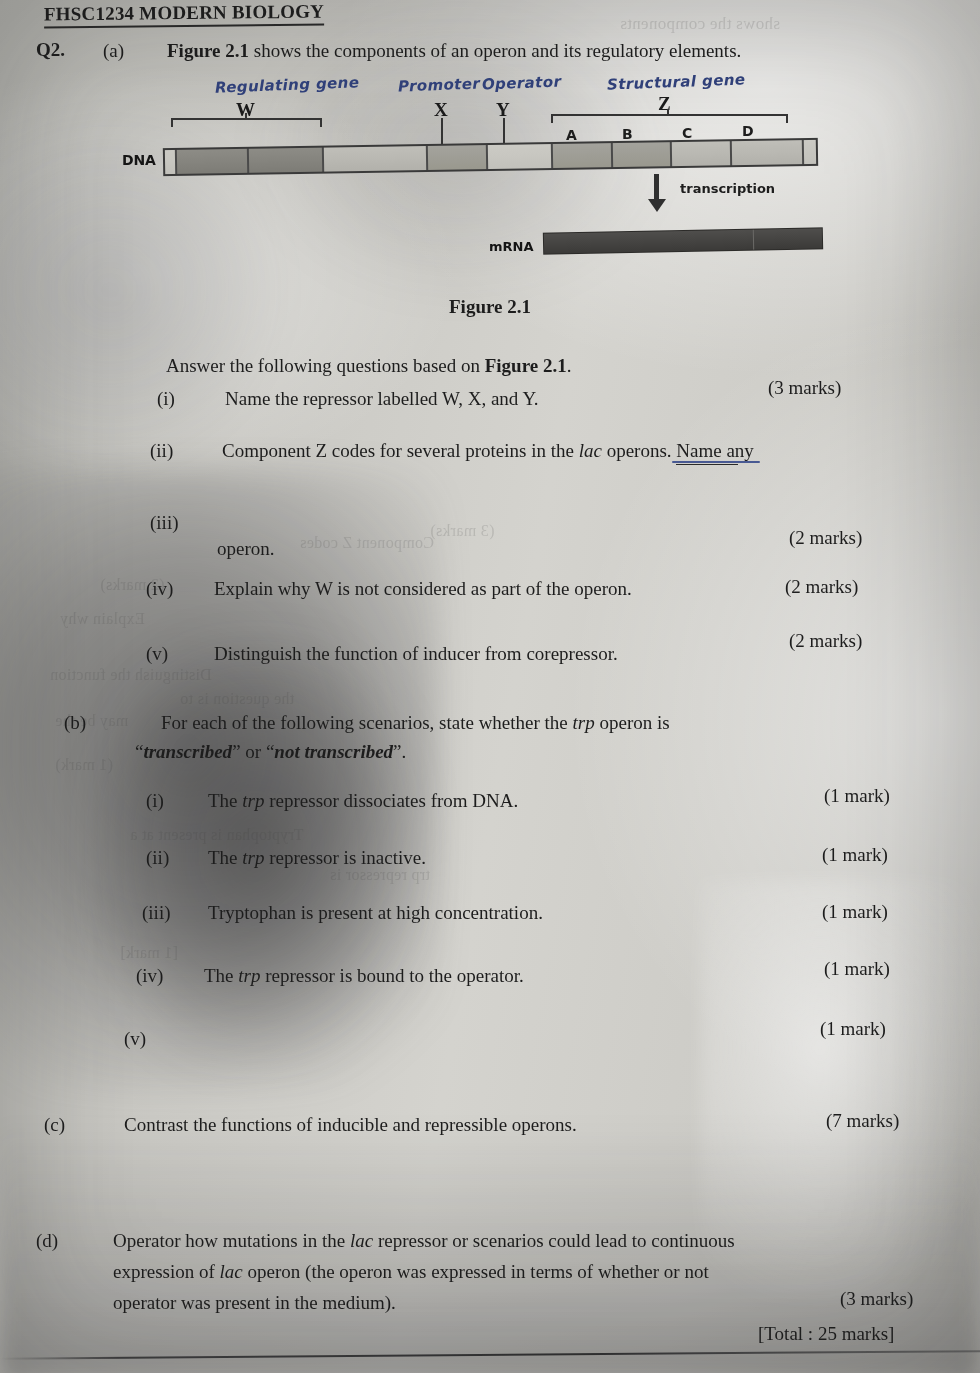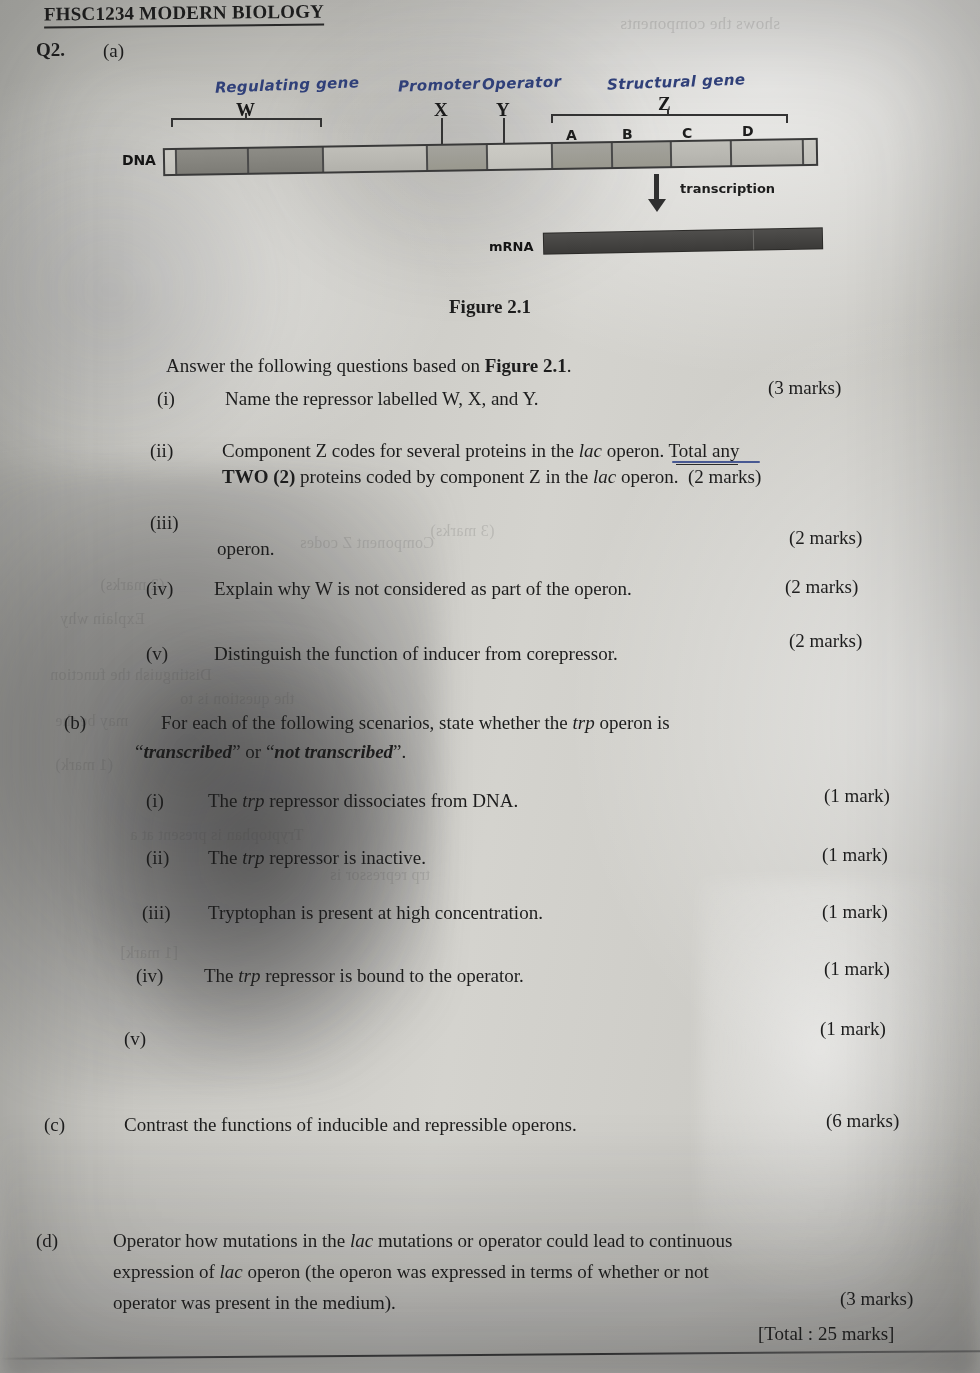--- a/index.html
+++ b/index.html
@@ -279,20 +279,24 @@
   <div class="bleed blur-soft" style="left:130px; top:826px; font-size:16px;">Tryptophan is present at a</div>
   <div class="bleed blur-soft" style="left:330px; top:866px; font-size:16px;">trp repressor is</div>
   <div class="bleed blur-soft" style="left:120px; top:944px; font-size:16px;">[1 mark]</div>
 
   <div class="content">
 
     <div class="hdr">FHSC1234 MODERN BIOLOGY</div>
 
     <div class="qnum">Q2.</div>
     <div class="palpha" style="left:103px; top:40px;">(a)</div>
+    <div class="stem" style="left:167px; top:40px;">
+      <span class="b">Figure 2.1</span>
+      <span>shows the components of an operon and its regulatory elements.</span>
+    </div>
 
     <div class="fig">
 
       <div class="hand" style="left:215px; top:10px;">Regulating gene</div>
       <div class="hand" style="left:398px; top:10px;">Promoter</div>
       <div class="hand" style="left:482px; top:8px;">Operator</div>
       <div class="hand" style="left:607px; top:7px;">Structural gene</div>
 
       <div class="lbl" style="left:236px; top:33px;">W</div>
       <div class="lbl" style="left:434px; top:33px;">X</div>
@@ -345,24 +349,21 @@
     <div class="stem" style="left:166px; top:355px;">
       <span>Answer the following questions based on </span><span class="b">Figure 2.1</span><span>.</span>
     </div>
 
     <div class="palpha" style="left:157px; top:388px;">(i)</div>
     <div class="stem" style="left:225px; top:388px;">Name the repressor labelled W, X, and Y.</div>
     <div class="stem" style="left:768px; top:377px;">(3 marks)</div>
 
     <div class="palpha" style="left:150px; top:440px;">(ii)</div>
     <div class="stem" style="left:222px; top:440px;">
-      <span>Component Z codes for several proteins in the </span><span class="i">lac</span><span> operon. Total any</span>
-    </div>
-    <div class="stem" style="left:222px; top:466px;">
-      <span class="b">TWO (2)</span><span> proteins coded by component Z in the </span><span class="i">lac</span><span> operon.&nbsp;&nbsp;</span><span>(2 marks)</span>
+      <span>Component Z codes for several proteins in the </span><span class="i">lac</span><span> operons. Name any</span>
     </div>
     <div class="uline-blue" style="left:672px; top:461px; width:88px;"></div>
     <div class="uline-dark" style="left:676px; top:464px; width:62px;"></div>
 
     <div class="palpha" style="left:150px; top:512px;">(iii)</div>
     <div class="stem" style="left:217px; top:538px;">operon.</div>
     <div class="stem" style="left:789px; top:527px;">(2 marks)</div>
 
     <div class="palpha" style="left:146px; top:578px;">(iv)</div>
     <div class="stem" style="left:214px; top:578px;">Explain why W is not considered as part of the operon.</div>
@@ -402,25 +403,25 @@
     <div class="stem" style="left:204px; top:965px;">
       <span>The </span><span class="i">trp</span><span> repressor is bound to the operator.</span>
     </div>
     <div class="stem" style="left:824px; top:958px;">(1 mark)</div>
 
     <div class="palpha" style="left:124px; top:1028px;">(v)</div>
     <div class="stem" style="left:820px; top:1018px;">(1 mark)</div>
 
     <div class="palpha" style="left:44px; top:1114px;">(c)</div>
     <div class="stem" style="left:124px; top:1114px;">Contrast the functions of inducible and repressible operons.</div>
-    <div class="stem" style="left:826px; top:1110px;">(6 marks)</div>
+    <div class="stem" style="left:826px; top:1110px;">(7 marks)</div>
 
     <div class="palpha" style="left:36px; top:1230px;">(d)</div>
     <div class="stem" style="left:113px; top:1230px;">
-      <span>Operator how mutations in the </span><span class="i">lac</span><span> mutations or operator could lead to continuous</span>
+      <span>Operator how mutations in the </span><span class="i">lac</span><span> repressor or scenarios could lead to continuous</span>
     </div>
     <div class="stem" style="left:113px; top:1261px;">
       <span>expression of </span><span class="i">lac</span><span> operon (the operon was expressed in terms of whether or not</span>
     </div>
     <div class="stem" style="left:113px; top:1292px;">operator was present in the medium).</div>
     <div class="stem" style="left:840px; top:1288px;">(3 marks)</div>
 
     <div class="stem" style="left:758px; top:1323px;">[Total : 25 marks]</div>
 
   </div>

